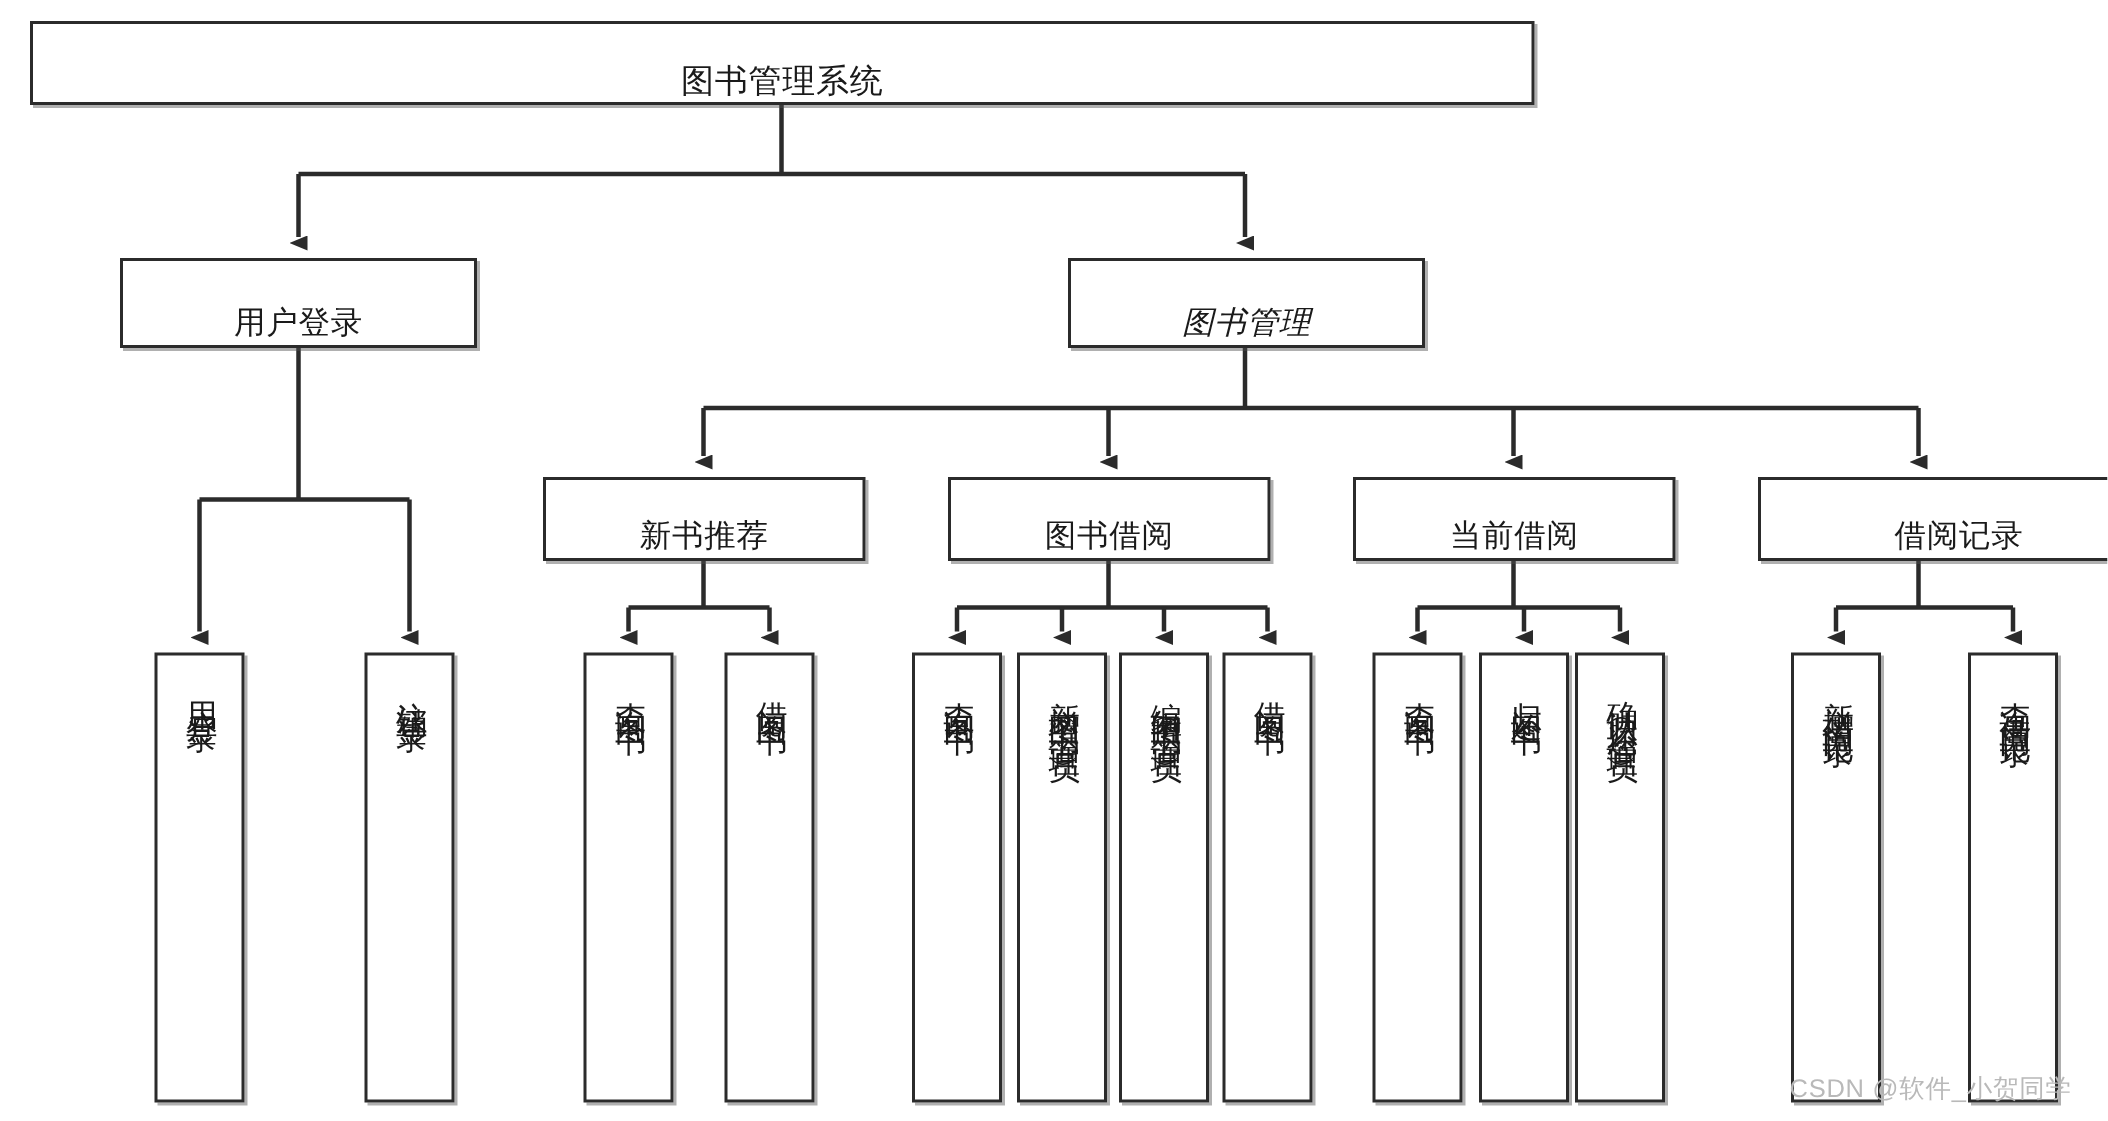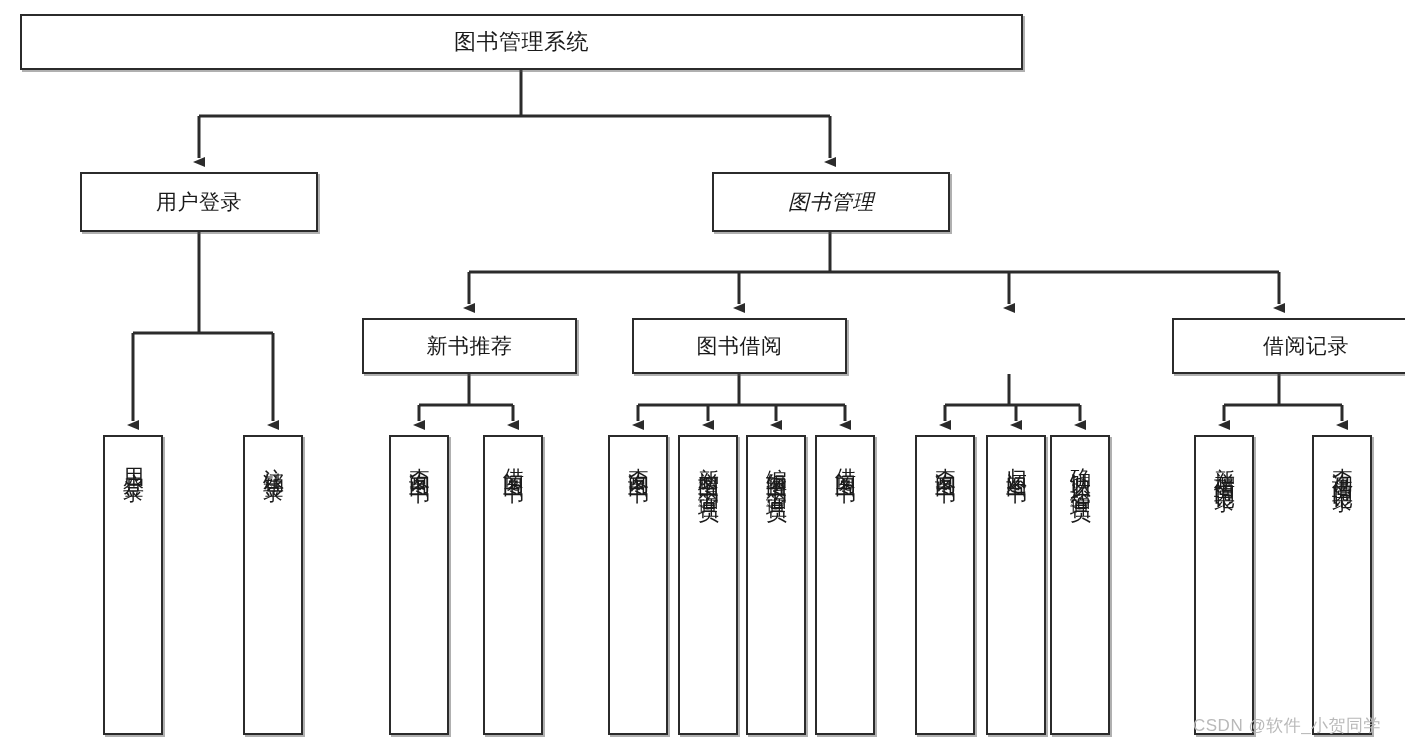--- a/index.html
+++ b/index.html
@@ -26,21 +26,21 @@
     height: 747px;
     pointer-events: none;
   }
   .node {
     position: absolute;
     box-sizing: border-box;
     background: #ffffff;
     border: 2px solid #2b2b2b;
     box-shadow: 2px 2px 0 rgba(80,80,80,0.45);
     display: flex;
-    align-items: center;
+    align-items: flex-end;
     justify-content: center;
     color: #1a1a1a;
     overflow: hidden;
   }
   .node .label {
     display: block;
     text-align: center;
     line-height: 1.28;
     white-space: nowrap;
   }
@@ -137,20 +137,23 @@
   <div class="node horizontal" style="left:712px; top:172px; width:238px; height:60px;font-style:italic;">
     <span class="label">图书管理</span>
   </div>
 
   <div class="node horizontal" style="left:632px; top:318px; width:215px; height:56px;">
     <span class="label">图书借阅</span>
   </div>
   <div class="node horizontal" style="left:362px; top:318px; width:215px; height:56px;">
     <span class="label">新书推荐</span>
   </div>
+  <div class="node horizontal" style="left:902px; top:318px; width:215px; height:56px;">
+    <span class="label">当前借阅</span>
+  </div>
   <div class="node horizontal" style="left:1172px; top:318px; width:240px; height:56px;padding-left:28px;">
     <span class="label">借阅记录</span>
   </div>
 
   <div class="node vertical" style="left:103px; top:435px; width:60px; height:300px;">
     <span class="label">用户登录</span>
   </div>
   <div class="node vertical" style="left:243px; top:435px; width:60px; height:300px;">
     <span class="label">注销登录</span>
   </div>

